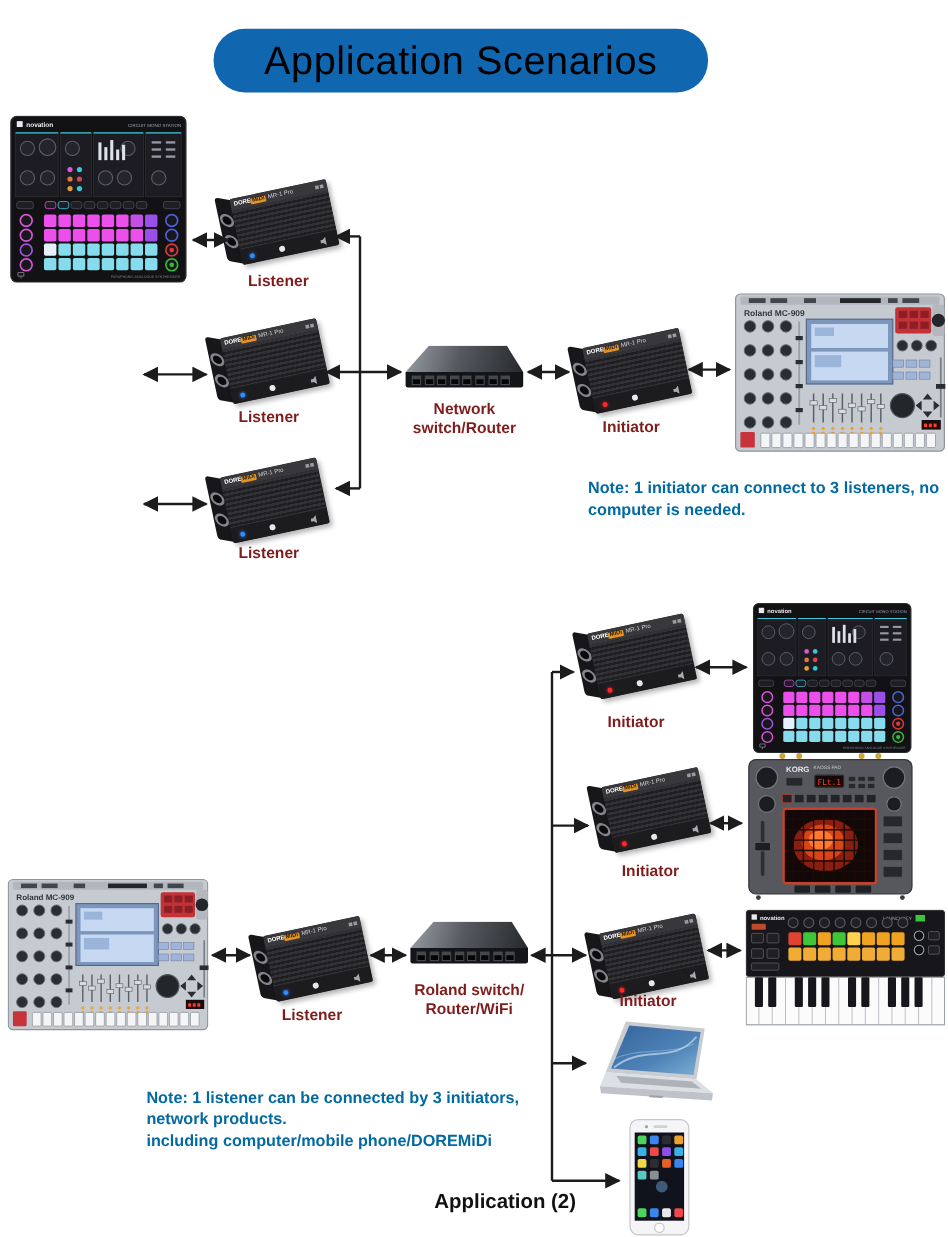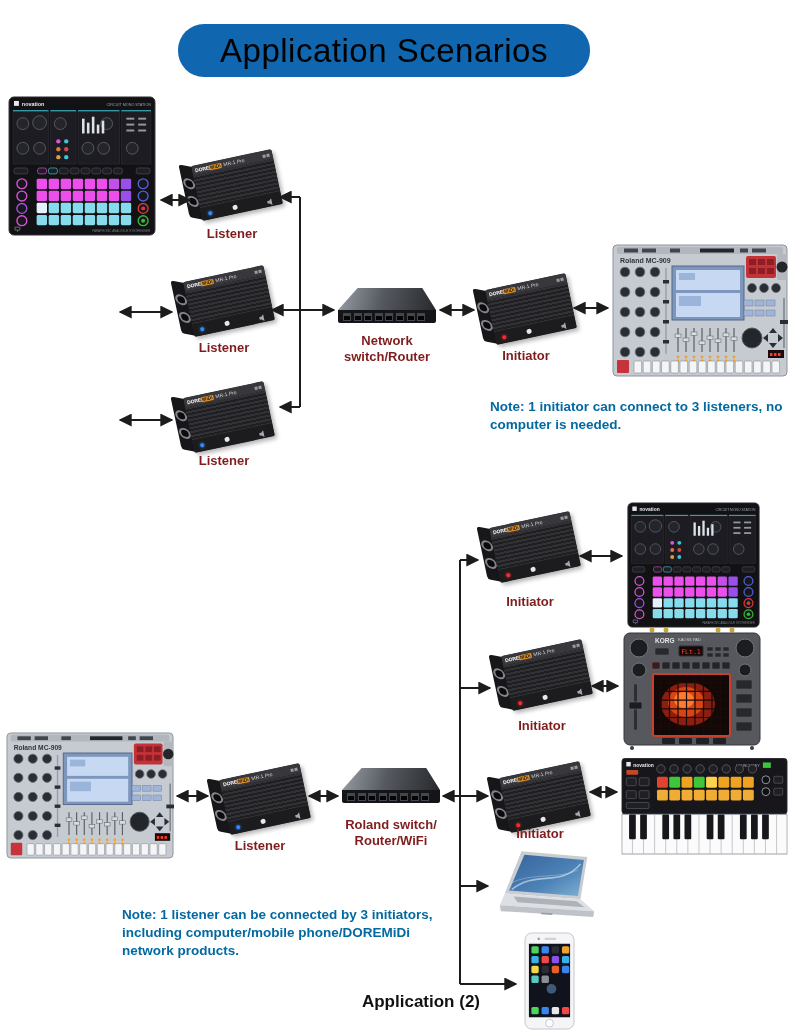--- a/index.html
+++ b/index.html
@@ -813,22 +813,22 @@
       </svg>
   </div>
   <div class="abs" style="left:521px;top:932px;width:57px;height:98px;">
     <svg width="57" height="98" viewBox="0 0 58 100">
         <use href="#sym-phone"></use>
       </svg>
   </div>
 
   <div class="note" style="left:122px;top:906px;width:320px;">
     <div>Note: 1 listener can be connected by 3 initiators,</div>
+      <div>network products.</div>
       <div>including computer/mobile phone/DOREMiDi</div>
-      <div>network products.</div>
   </div>
 
   <div class="caption" style="left:260px;top:992px;width:220px;text-align:right;">Application (2)</div>
 
   <svg class="overlay" width="790" height="1031" viewBox="0 0 790 1031">
     <defs>
       <marker id="ah" viewBox="0 0 10 10" refX="9" refY="5" markerWidth="6.5" markerHeight="6.5" orient="auto-start-reverse">
         <path d="M0 0 L10 5 L0 10 z" fill="#1c1c1c"></path>
       </marker>
     </defs>

